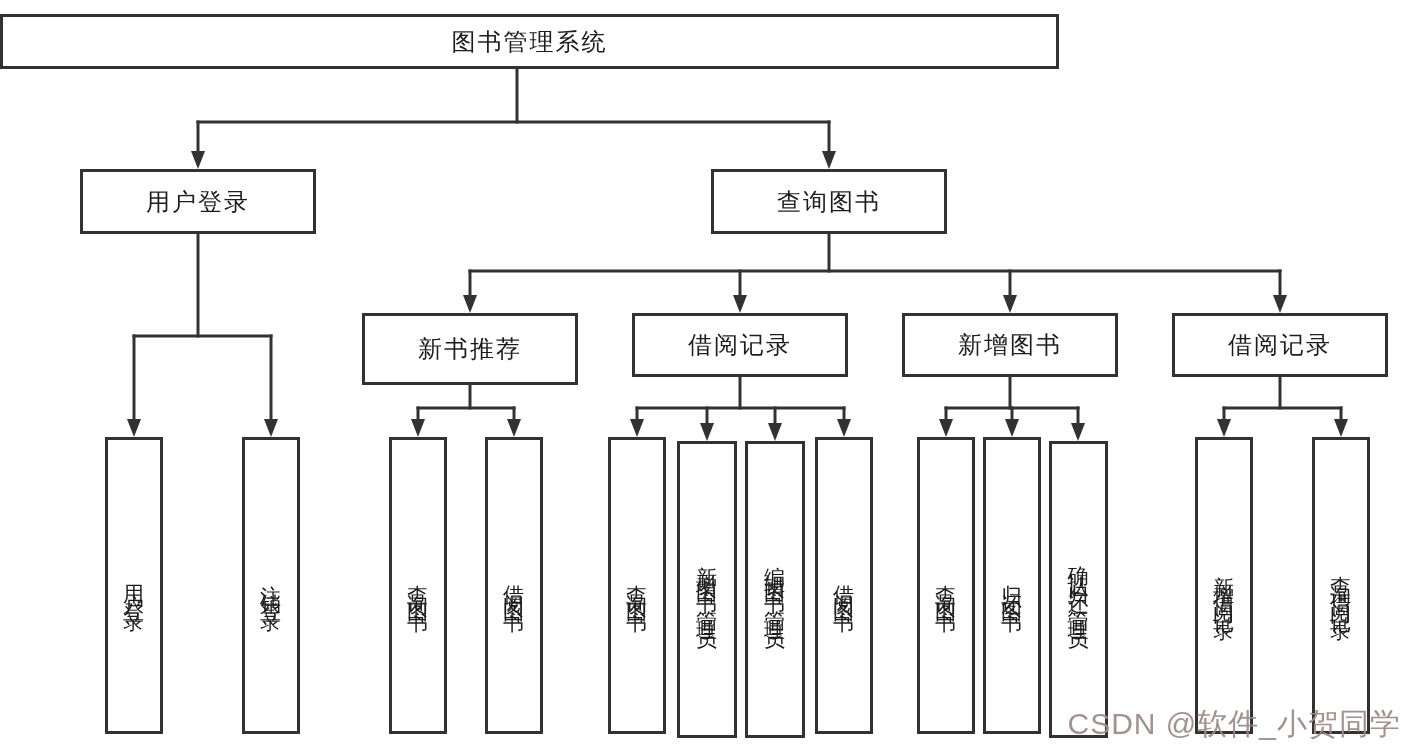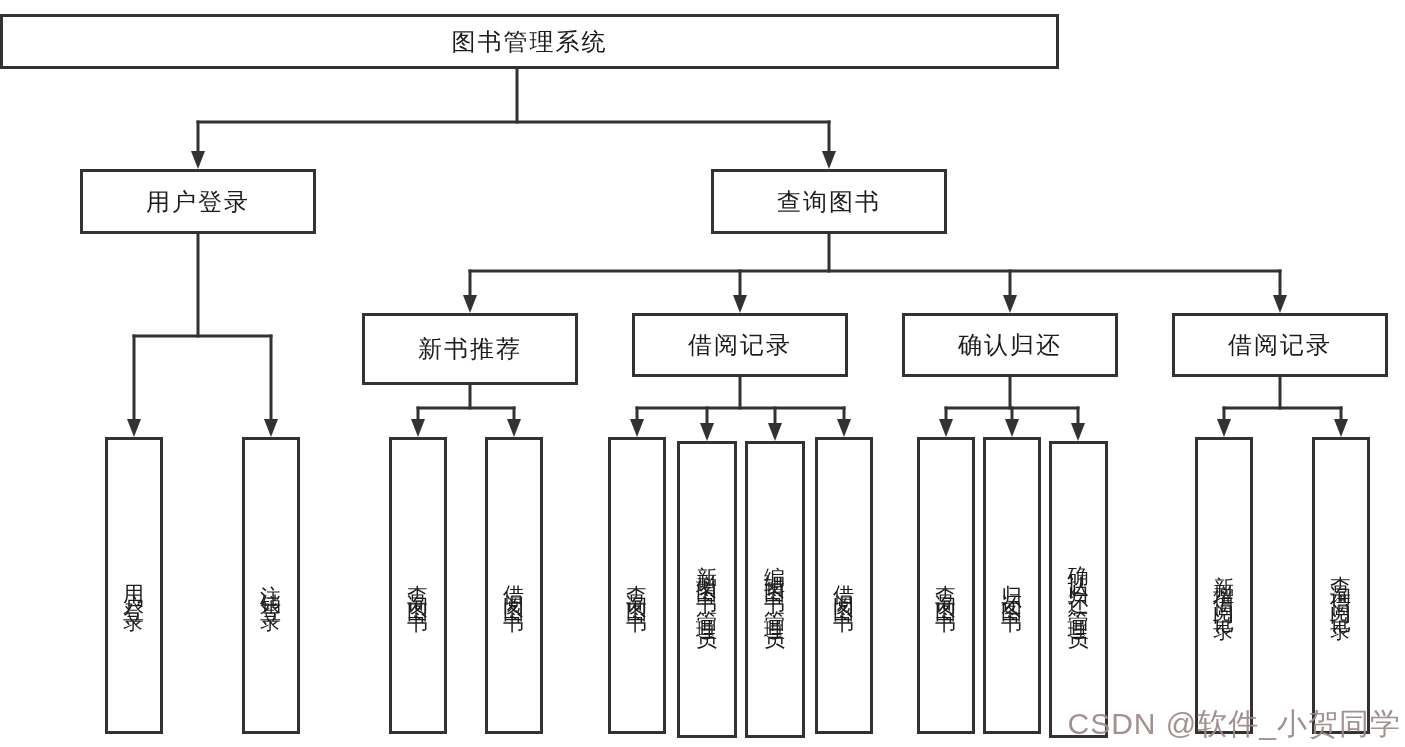--- a/index.html
+++ b/index.html
@@ -109,21 +109,21 @@
     <span>查询图书</span>
   </div>
 
   <div class="hbox" style="left:362px;top:313px;width:216px;height:72px;">
     <span>新书推荐</span>
   </div>
   <div class="hbox" style="left:632px;top:313px;width:216px;height:64px;">
     <span>借阅记录</span>
   </div>
   <div class="hbox" style="left:902px;top:313px;width:216px;height:64px;">
-    <span>确认归还</span>
+    <span>新增图书</span>
   </div>
   <div class="hbox" style="left:1172px;top:313px;width:216px;height:64px;">
     <span>借阅记录</span>
   </div>
 
   <div class="leaf" style="left:105px;top:437px;width:58px;height:297px;">
     <span class="vtxt">用户登录</span>
   </div>
   <div class="leaf" style="left:242px;top:437px;width:58px;height:297px;">
     <span class="vtxt">注销登录</span>

